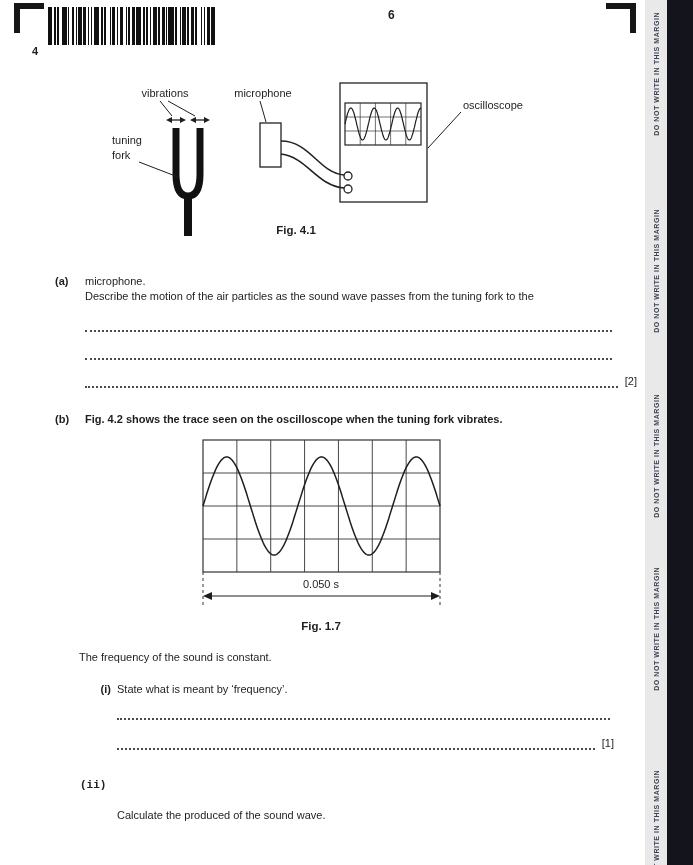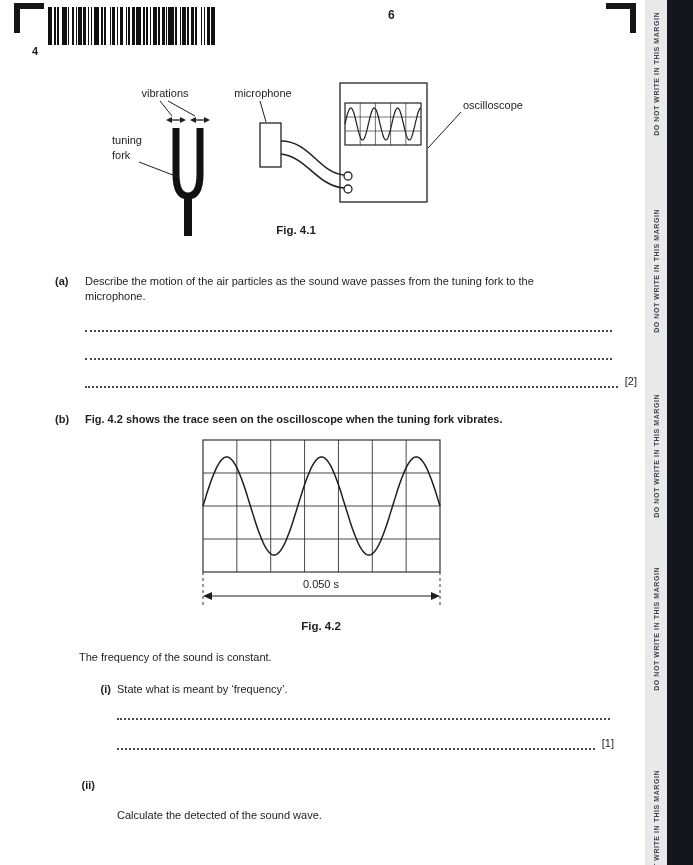--- a/index.html
+++ b/index.html
@@ -187,22 +187,22 @@
       <circle cx="253" cy="98" r="4" fill="#fff" stroke="#222" stroke-width="1.3"></circle>
       <circle cx="253" cy="111" r="4" fill="#fff" stroke="#222" stroke-width="1.3"></circle>
       <text x="368" y="31">oscilloscope</text>
       <line x1="366" y1="34" x2="333" y2="70" stroke="#1e1e1e" stroke-width="1"></line>
     </g>
   </svg>
   <div class="abs caption" style="left:246px;top:224px;width:100px;">Fig. 4.1</div>
 
   <div class="abs txt bold" style="left:55px;top:274px;">(a)</div>
   <div class="abs txt" style="left:85px;top:274px;width:545px;">
+    <div>microphone.</div>
     <div>Describe the motion of the air particles as the sound wave passes from the tuning fork to the</div>
-    <div>microphone.</div>
   </div>
   <div class="abs dots" style="left:85px;top:318px;width:527px;"></div>
   <div class="abs dots" style="left:85px;top:346px;width:527px;"></div>
   <div class="abs ansrow" style="left:85px;top:374px;width:552px;">
     <div class="dots"></div>
     <span class="marks">[2]</span>
   </div>
 
   <div class="abs txt bold" style="left:55px;top:412px;">(b)</div>
   <div class="abs txt" style="left:85px;top:412px;width:545px;font-weight:bold;">Fig. 4.2 shows the trace seen on the oscilloscope when the tuning fork vibrates.</div>
@@ -221,28 +221,28 @@
         <line y1="107" y2="107" x1="8" x2="245"></line>
       </g>
     <polyline id="trace-wave" fill="none" stroke="#1e1e1e" stroke-width="1.5" points="8.0,74.0 9.0,70.8 10.0,67.6 11.0,64.4 11.9,61.3 12.9,58.2 13.9,55.2 14.9,52.3 15.9,49.5 16.9,46.8 17.9,44.2 18.9,41.7 19.9,39.4 20.8,37.2 21.8,35.1 22.8,33.3 23.8,31.6 24.8,30.1 25.8,28.7 26.8,27.6 27.8,26.7 28.7,25.9 29.7,25.4 30.7,25.1 31.7,25.0 32.7,25.1 33.7,25.4 34.7,25.9 35.6,26.7 36.6,27.6 37.6,28.7 38.6,30.1 39.6,31.6 40.6,33.3 41.6,35.1 42.6,37.2 43.5,39.4 44.5,41.7 45.5,44.2 46.5,46.8 47.5,49.5 48.5,52.3 49.5,55.2 50.5,58.2 51.5,61.3 52.4,64.4 53.4,67.6 54.4,70.8 55.4,74.0 56.4,77.2 57.4,80.4 58.4,83.6 59.4,86.7 60.3,89.8 61.3,92.8 62.3,95.7 63.3,98.5 64.3,101.2 65.3,103.8 66.3,106.3 67.3,108.6 68.2,110.8 69.2,112.9 70.2,114.7 71.2,116.4 72.2,117.9 73.2,119.3 74.2,120.4 75.2,121.3 76.1,122.1 77.1,122.6 78.1,122.9 79.1,123.0 80.1,122.9 81.1,122.6 82.1,122.1 83.0,121.3 84.0,120.4 85.0,119.3 86.0,117.9 87.0,116.4 88.0,114.7 89.0,112.9 90.0,110.8 91.0,108.6 91.9,106.3 92.9,103.8 93.9,101.2 94.9,98.5 95.9,95.7 96.9,92.8 97.9,89.8 98.8,86.7 99.8,83.6 100.8,80.4 101.8,77.2 102.8,74.0 103.8,70.8 104.8,67.6 105.8,64.4 106.8,61.3 107.7,58.2 108.7,55.2 109.7,52.3 110.7,49.5 111.7,46.8 112.7,44.2 113.7,41.7 114.7,39.4 115.6,37.2 116.6,35.1 117.6,33.3 118.6,31.6 119.6,30.1 120.6,28.7 121.6,27.6 122.5,26.7 123.5,25.9 124.5,25.4 125.5,25.1 126.5,25.0 127.5,25.1 128.5,25.4 129.5,25.9 130.4,26.7 131.4,27.6 132.4,28.7 133.4,30.1 134.4,31.6 135.4,33.3 136.4,35.1 137.4,37.2 138.3,39.4 139.3,41.7 140.3,44.2 141.3,46.8 142.3,49.5 143.3,52.3 144.3,55.2 145.3,58.2 146.3,61.3 147.2,64.4 148.2,67.6 149.2,70.8 150.2,74.0 151.2,77.2 152.2,80.4 153.2,83.6 154.2,86.7 155.1,89.8 156.1,92.8 157.1,95.7 158.1,98.5 159.1,101.2 160.1,103.8 161.1,106.3 162.1,108.6 163.0,110.8 164.0,112.9 165.0,114.7 166.0,116.4 167.0,117.9 168.0,119.3 169.0,120.4 169.9,121.3 170.9,122.1 171.9,122.6 172.9,122.9 173.9,123.0 174.9,122.9 175.9,122.6 176.9,122.1 177.8,121.3 178.8,120.4 179.8,119.3 180.8,117.9 181.8,116.4 182.8,114.7 183.8,112.9 184.8,110.8 185.8,108.6 186.7,106.3 187.7,103.8 188.7,101.2 189.7,98.5 190.7,95.7 191.7,92.8 192.7,89.8 193.7,86.7 194.6,83.6 195.6,80.4 196.6,77.2 197.6,74.0 198.6,70.8 199.6,67.6 200.6,64.4 201.6,61.3 202.5,58.2 203.5,55.2 204.5,52.3 205.5,49.5 206.5,46.8 207.5,44.2 208.5,41.7 209.4,39.4 210.4,37.2 211.4,35.1 212.4,33.3 213.4,31.6 214.4,30.1 215.4,28.7 216.4,27.6 217.3,26.7 218.3,25.9 219.3,25.4 220.3,25.1 221.3,25.0 222.3,25.1 223.3,25.4 224.3,25.9 225.3,26.7 226.2,27.6 227.2,28.7 228.2,30.1 229.2,31.6 230.2,33.3 231.2,35.1 232.2,37.2 233.2,39.4 234.1,41.7 235.1,44.2 236.1,46.8 237.1,49.5 238.1,52.3 239.1,55.2 240.1,58.2 241.1,61.3 242.0,64.4 243.0,67.6 244.0,70.8 245.0,74.0"></polyline>
     <path d="M8,140 V174 M245,140 V174" stroke="#333" stroke-width="1" stroke-dasharray="3,3" fill="none"></path>
     <g>
       <line x1="14" y1="164" x2="239" y2="164" stroke="#1e1e1e" stroke-width="1.2"></line>
       <path d="M8,164 l9,-4 v8 z M245,164 l-9,-4 v8 z" fill="#1e1e1e"></path>
     </g>
     <text x="126" y="156" text-anchor="middle">0.050 s</text>
   </svg>
-  <div class="abs caption" style="left:271px;top:620px;width:100px;">Fig. 4.2</div>
+  <div class="abs caption" style="left:271px;top:620px;width:100px;">Fig. 1.7</div>
 
   <div class="abs txt" style="left:79px;top:650px;">The frequency of the sound is constant.</div>
 
   <div class="abs txt bold" style="left:85px;top:682px;width:26px;text-align:right;">(i)</div>
   <div class="abs txt" style="left:117px;top:682px;width:510px;">State what is meant by ‘frequency’.</div>
   <div class="abs dots" style="left:117px;top:706px;width:493px;"></div>
   <div class="abs ansrow" style="left:117px;top:736px;width:497px;">
     <div class="dots"></div>
     <span class="marks">[1]</span>
   </div>
 
-  <div class="abs txt bold" style="left:64px;top:778px;width:31px;text-align:right;">(ii)</div>
-  <div class="abs txt" style="left:117px;top:808px;width:510px;">Calculate the detected of the sound wave.</div>
+  <div class="abs txt bold" style="left:80px;top:778px;width:31px;font-family:Liberation Mono, monospace;">(ii)</div>
+  <div class="abs txt" style="left:117px;top:808px;width:510px;">Calculate the produced of the sound wave.</div>
 
 </div>
 
 </body></html>

